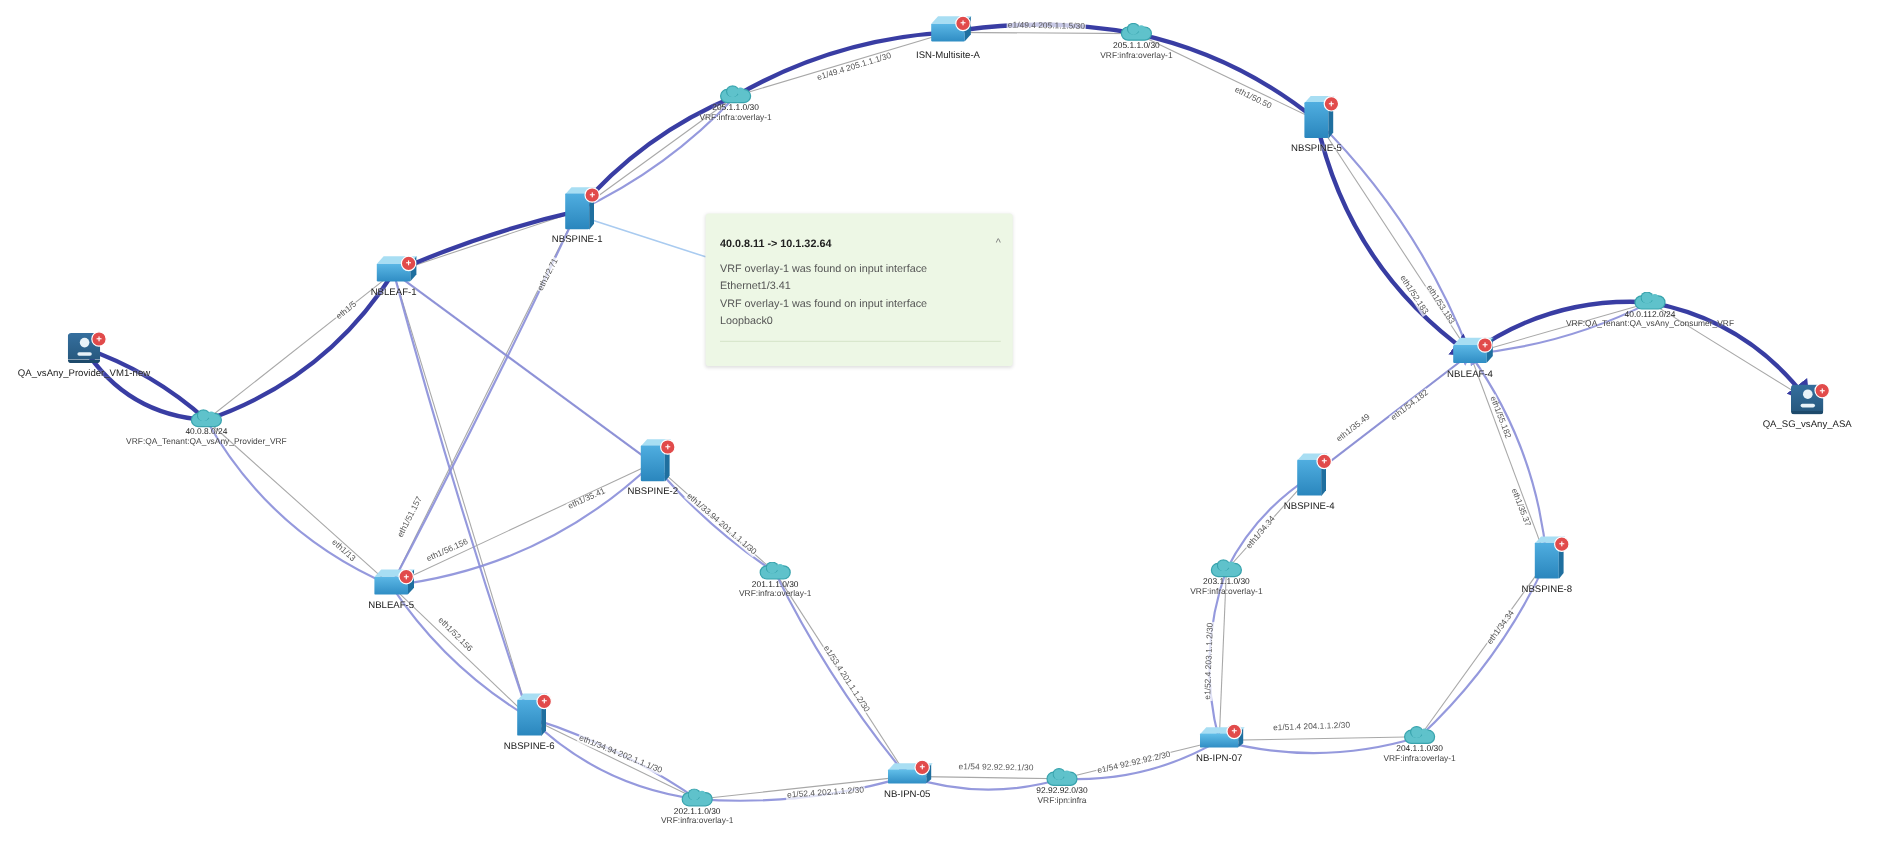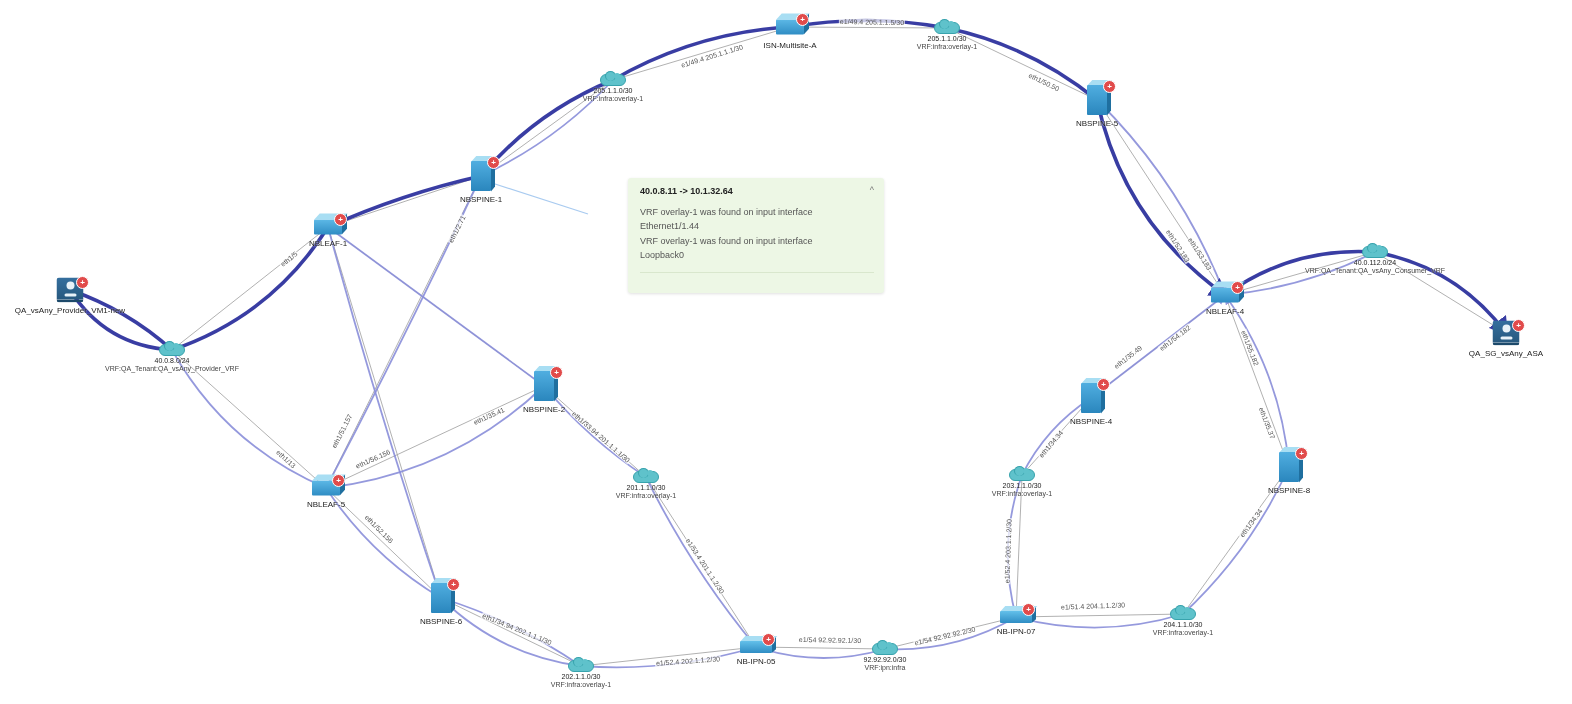--- a/index.html
+++ b/index.html
@@ -51,21 +51,21 @@
   .type-cloud .nlabel{top:7px;font-size:7px;font-weight:normal;}
   .type-cloud .nlabel2{top:15px;}
 
   .badge{position:absolute;top:-14px;left:6px;width:11px;height:11px;border-radius:50%;
       background:#e14b4b;border:1px solid #ffffff;color:#fff;font-size:8px;line-height:11px;text-align:center;font-weight:bold;}
 
   .edge-label{position:absolute;font-size:7px;color:#555;white-space:nowrap;
       background:rgba(255,255,255,.72);padding:0 1px;pointer-events:none;}
 
   #tooltip{position:absolute;left:588px;top:178px;width:256px;min-height:112px;background:#edf7e5;
-      border-radius:3px;box-shadow:0 1px 3px rgba(0,0,0,.12);padding:8px 10px 4px 12px;box-sizing:border-box;margin-left:40px;}
+      border-radius:3px;box-shadow:0 1px 3px rgba(0,0,0,.12);padding:20px 10px 4px 12px;box-sizing:border-box;}
   .tt-head{display:flex;justify-content:space-between;align-items:flex-start;}
   .tt-title{font-weight:bold;font-size:9px;color:#222;}
   .tt-collapse{font-size:9px;color:#777;cursor:pointer;line-height:9px;}
   .tt-body{margin-top:9px;font-size:9px;color:#555;line-height:1.6;}
   .tt-footer{border-top:1px solid #d9e7cd;margin-top:9px;height:16px;}
 </style>
 </head>
 <body>
 
 <div id="canvas">
@@ -310,20 +310,20 @@
       <div class="edge-label" style="left: 379px; top: 529px; transform: translate(-50%, -50%) rotate(45deg);">eth1/52.156</div>
     </div>
 
   <div id="tooltip">
     <div class="tt-head">
       <span class="tt-title">40.0.8.11 -&gt; 10.1.32.64</span>
       <span class="tt-collapse">^</span>
     </div>
     <div class="tt-body" id="tt-body">
         <div class="tt-line">VRF overlay-1 was found on input interface</div>
-        <div class="tt-line">Ethernet1/1.44</div>
+        <div class="tt-line">Ethernet1/3.41</div>
         <div class="tt-line">VRF overlay-1 was found on input interface</div>
         <div class="tt-line">Loopback0</div>
       </div>
     <div class="tt-footer"></div>
   </div>
 
 </div>
 
 </body></html>

